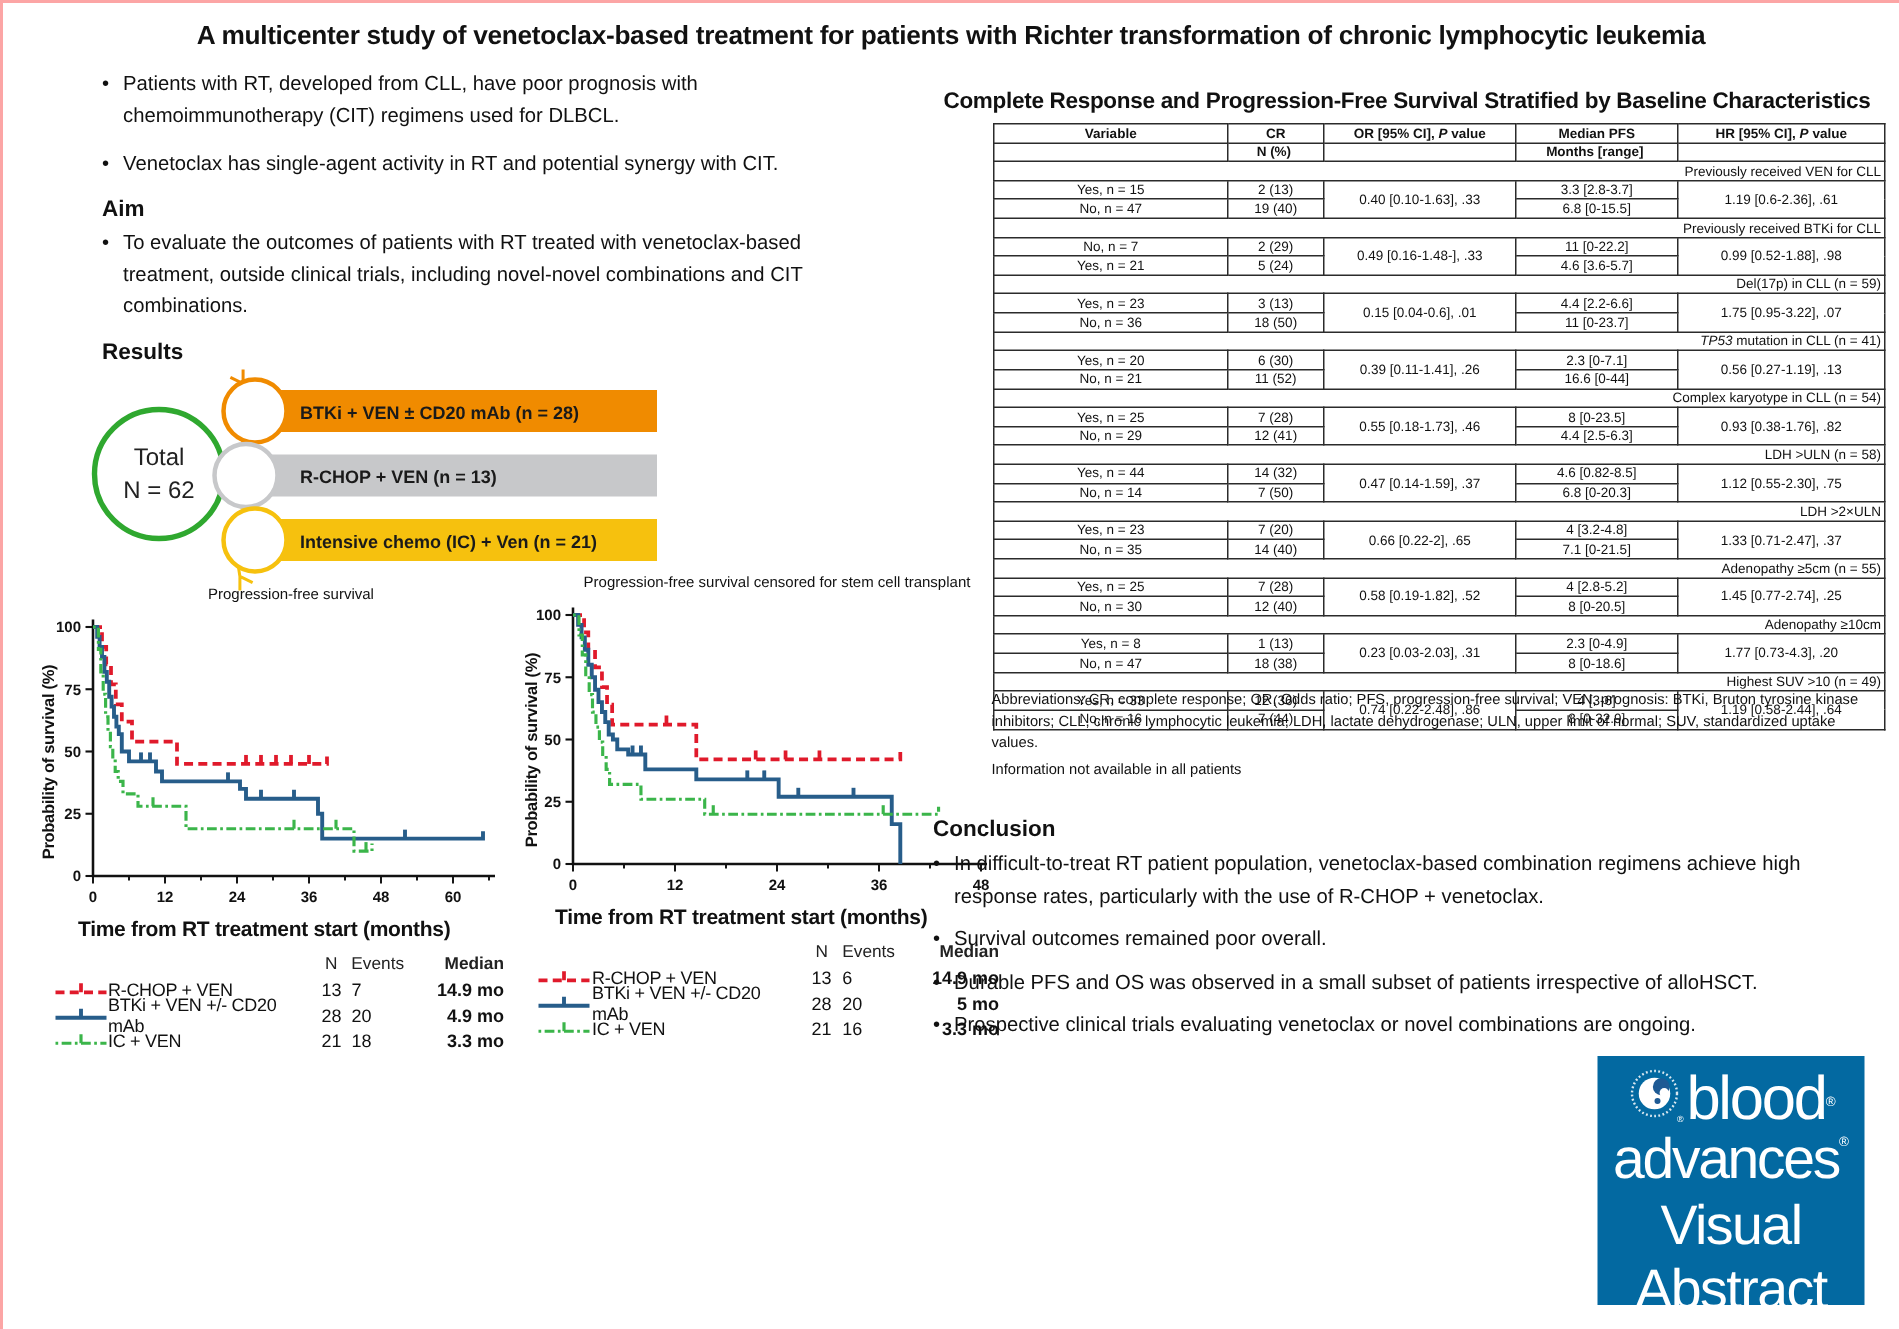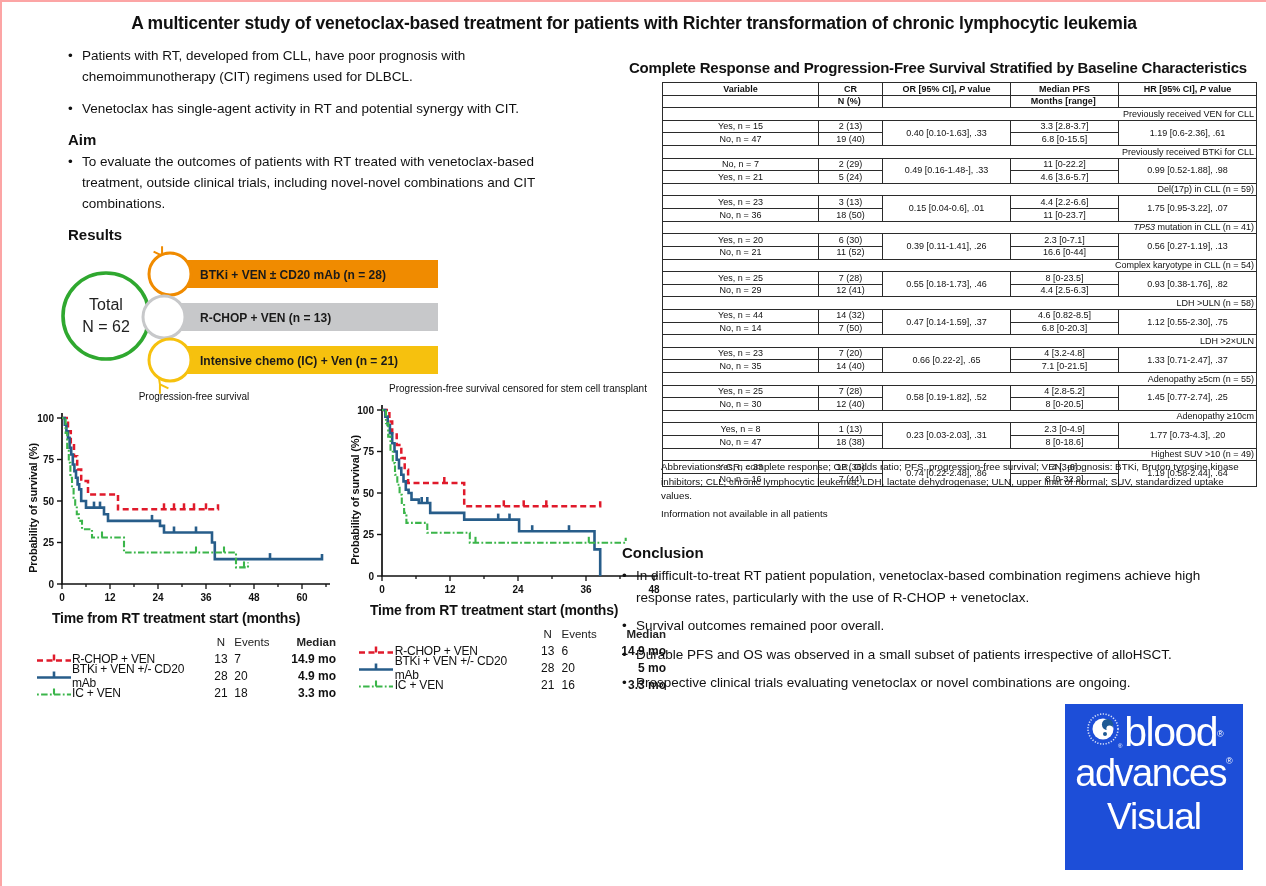--- a/index.html
+++ b/index.html
@@ -479,30 +479,31 @@
   <div class="abs" id="info-note">Information not available in all patients</div>
 
   <div class="abs" id="conclusion">
     <div class="h">Conclusion</div>
     <div class="bullet"><span>In difficult-to-treat RT patient population, venetoclax-based combination regimens achieve high response rates, particularly with the use of R-CHOP + venetoclax.</span></div>
     <div class="bullet"><span>Survival outcomes remained poor overall.</span></div>
     <div class="bullet"><span>Durable PFS and OS was observed in a small subset of patients irrespective of alloHSCT.</span></div>
     <div class="bullet"><span>Prospective clinical trials evaluating venetoclax or novel combinations are ongoing.</span></div>
   </div>
 
-  <div class="abs" id="logo" style="background: #1d4ed8;">
+  <div class="abs" id="logo" style="background: #0369a1;">
     <div class="logo-r1">
       <svg width="40" height="44" viewBox="0 0 40 44">
         <circle cx="19" cy="19" r="15" fill="none" stroke="#fff" stroke-width="1.6" stroke-dasharray="1.2,1.6" opacity="0.85"></circle>
         <circle cx="19" cy="19" r="10.5" fill="#fff"></circle>
         <circle cx="23.5" cy="14.5" r="5.6" fill="#1e5a94"></circle>
         <circle cx="25.5" cy="18.5" r="3.1" fill="#fff"></circle>
         <circle cx="21" cy="24" r="2" fill="#1e5a94"></circle>
         <text x="34" y="38" font-size="6" fill="#fff">®</text>
       </svg>
       <span class="logo-word">blood</span>
         <span class="logo-reg">®</span>
     </div>
     <div class="logo-r2"><span class="logo-word">advances</span><span class="logo-reg">®</span></div>
     <div class="logo-r3">Visual</div>
+    <div class="logo-r4">Abstract</div>
   </div>
 
 </div>
 
 </body></html>

